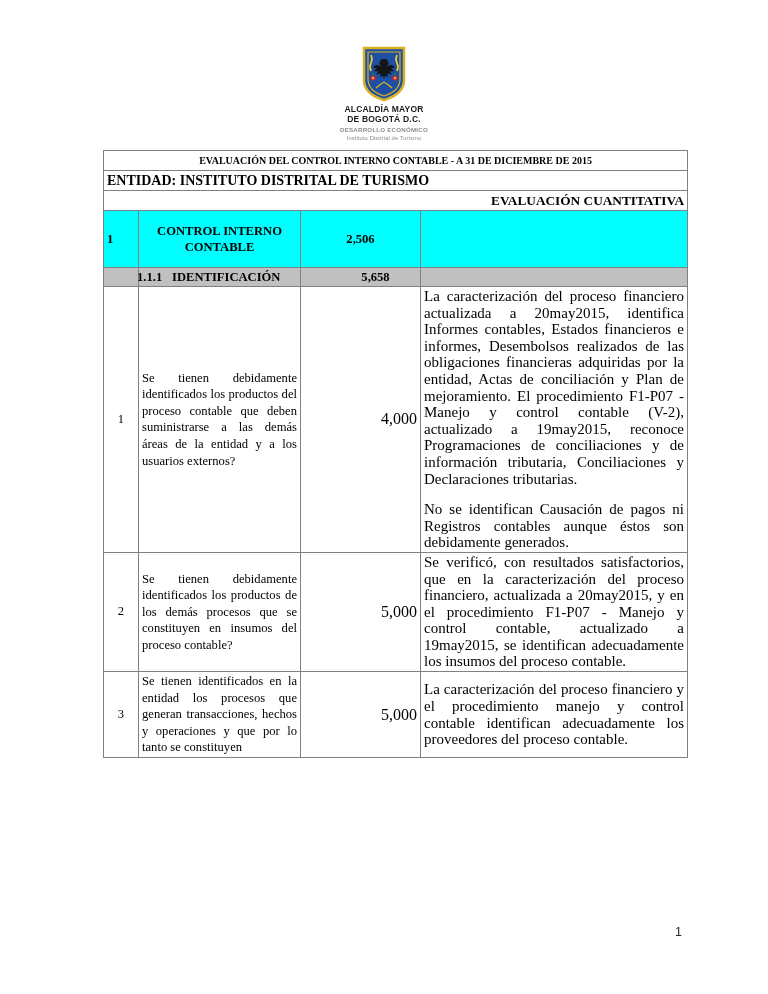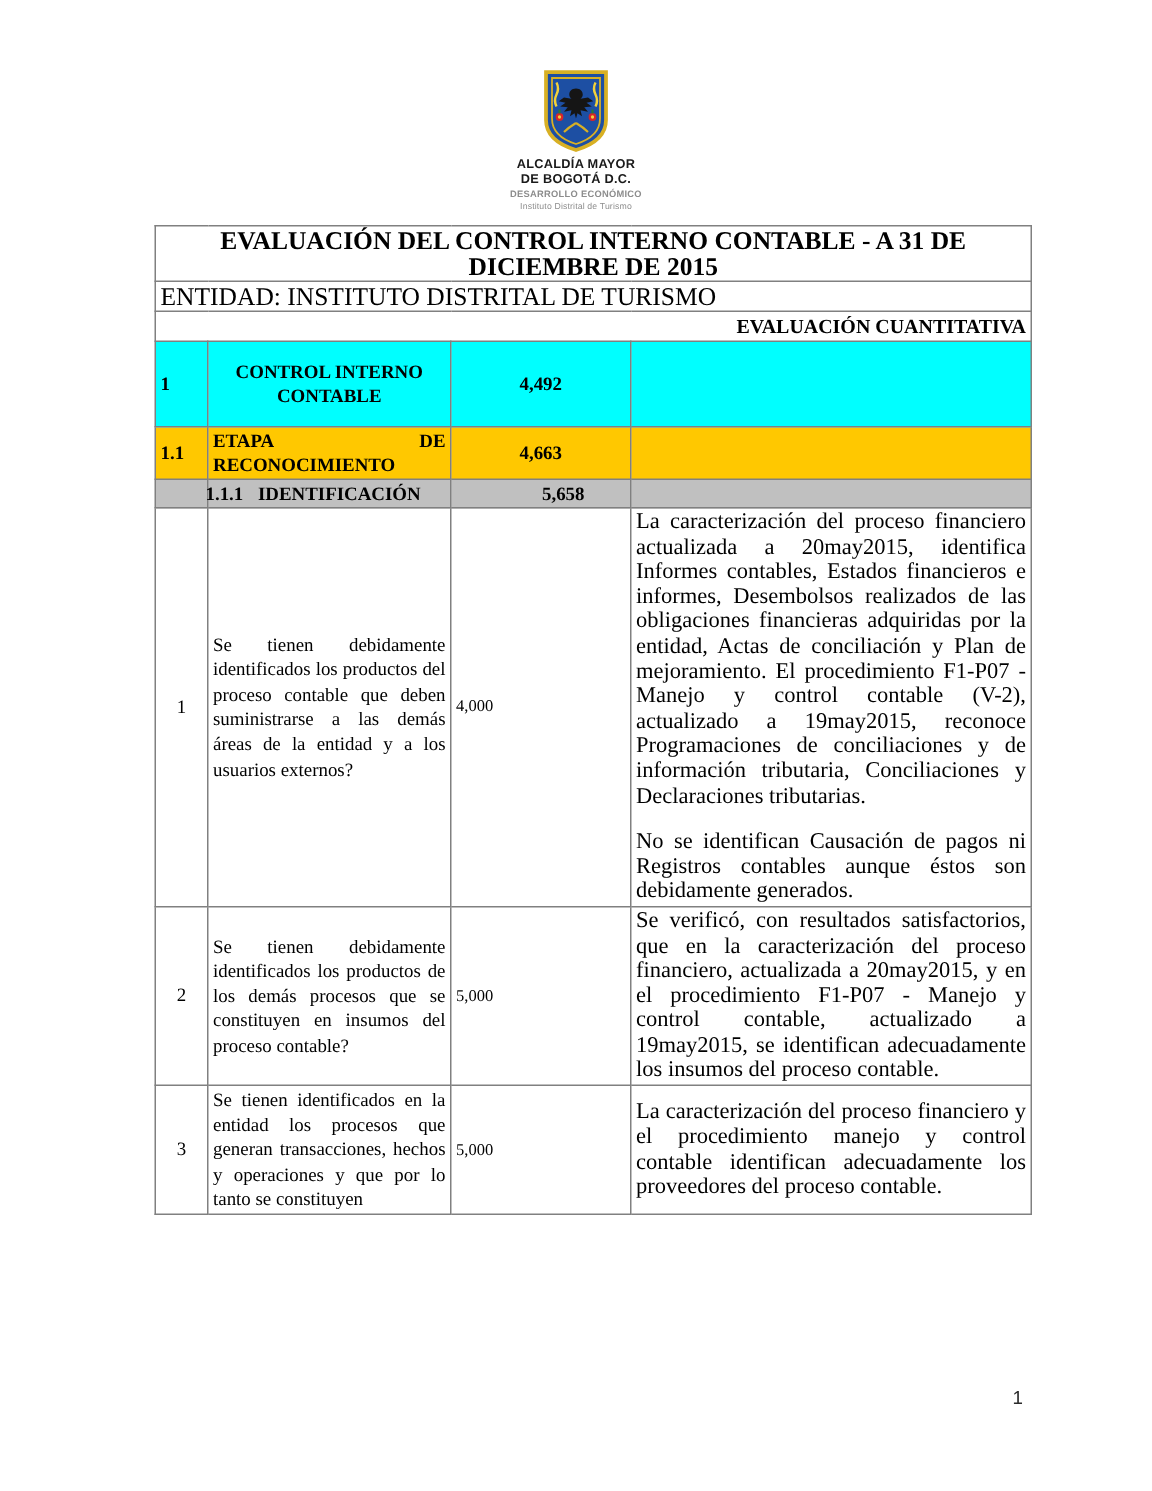--- a/index.html
+++ b/index.html
@@ -65,27 +65,27 @@
   }
   .doc-table td {
     border: 1px solid #808080;
     vertical-align: middle;
     padding: 1px 3px;
   }
 
   .t-title {
     text-align: center;
     font-weight: bold;
-    font-size: 17px;
+    font-size: 10px;
     line-height: 17px;
     padding: 3px 6px 4px 6px;
   }
   .t-entity {
-    font-weight: normal;
-    font-size: 17px;
+    font-weight: bold;
+    font-size: 14px;
     line-height: 17px;
     padding: 4px 5px 4px 5px;
   }
   .t-section {
     text-align: right;
     font-weight: bold;
     font-size: 13.3px;
     line-height: 17px;
     padding: 2px 4px 3px 4px;
   }
@@ -142,22 +142,22 @@
     vertical-align: middle;
   }
   .q-text {
     text-align: justify;
     font-size: 12.6px;
     line-height: 16.6px;
     vertical-align: middle;
     padding: 3px 4px;
   }
   .q-score {
-    text-align: left;
-    font-size: 11px;
+    text-align: right;
+    font-size: 16px;
     vertical-align: middle;
   }
   .q-obs {
     text-align: justify;
     font-size: 15px;
     line-height: 16.6px;
     vertical-align: top;
     padding: 4px 5px;
   }
   .q-obs p {
@@ -224,30 +224,24 @@
     </tr>
 
     <tr>
       <td class="t-section" colspan="4">EVALUACIÓN CUANTITATIVA</td>
     </tr>
 
 
     <tr class="row-cyan">
       <td class="c-num">1</td>
       <td class="c-label-center" style="padding:12px 14px;">CONTROL INTERNO CONTABLE</td>
-      <td class="c-score-bold">4,492</td>
+      <td class="c-score-bold">2,506</td>
       <td></td>
     </tr>
 
-    <tr class="row-yellow">
-      <td class="c-num">1.1</td>
-      <td class="c-label-just">ETAPA DE RECONOCIMIENTO</td>
-      <td class="c-score-bold">4,663</td>
-      <td></td>
-    </tr>
 
     <tr class="row-gray">
       <td class="c-num">1.1.1</td>
       <td class="c-label-left">IDENTIFICACIÓN</td>
       <td class="c-score-bold">5,658</td>
       <td></td>
     </tr>
 
     <tr>
       <td class="q-num">1</td>

